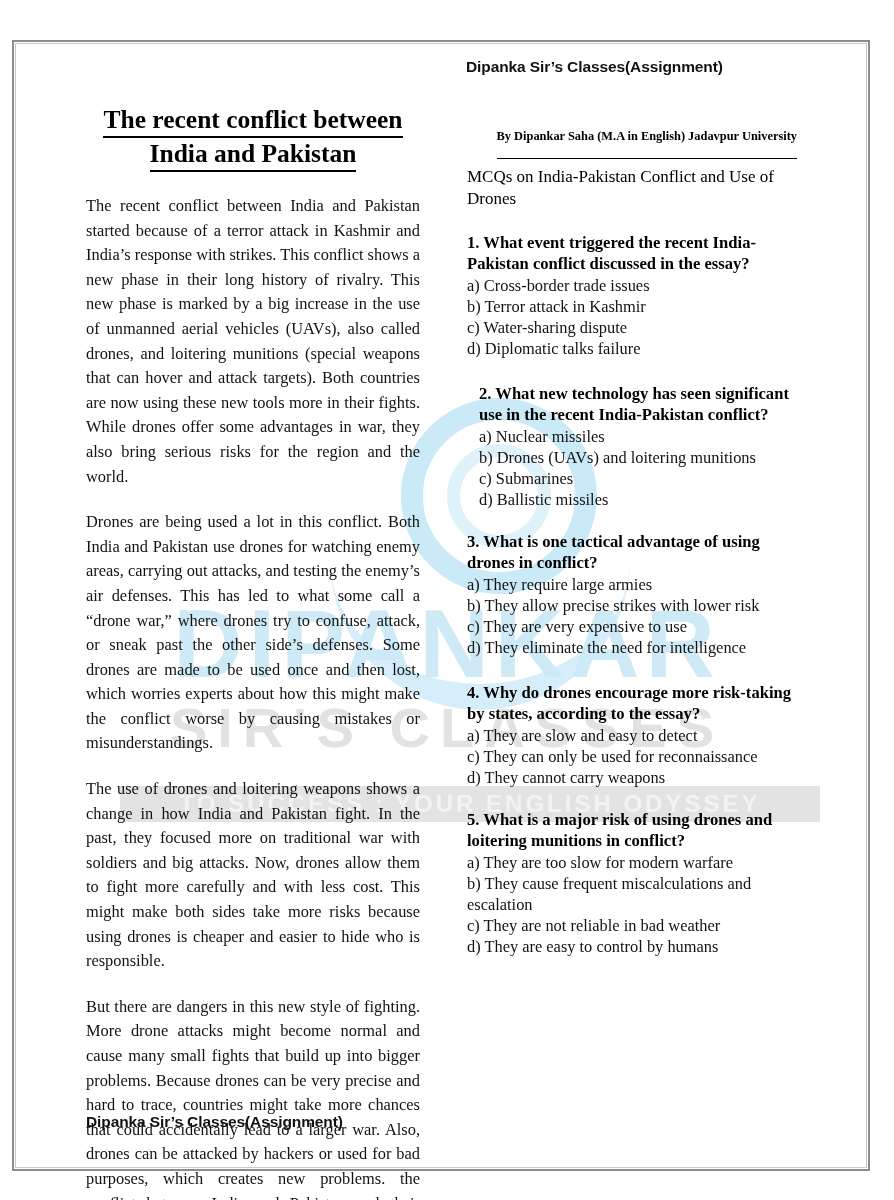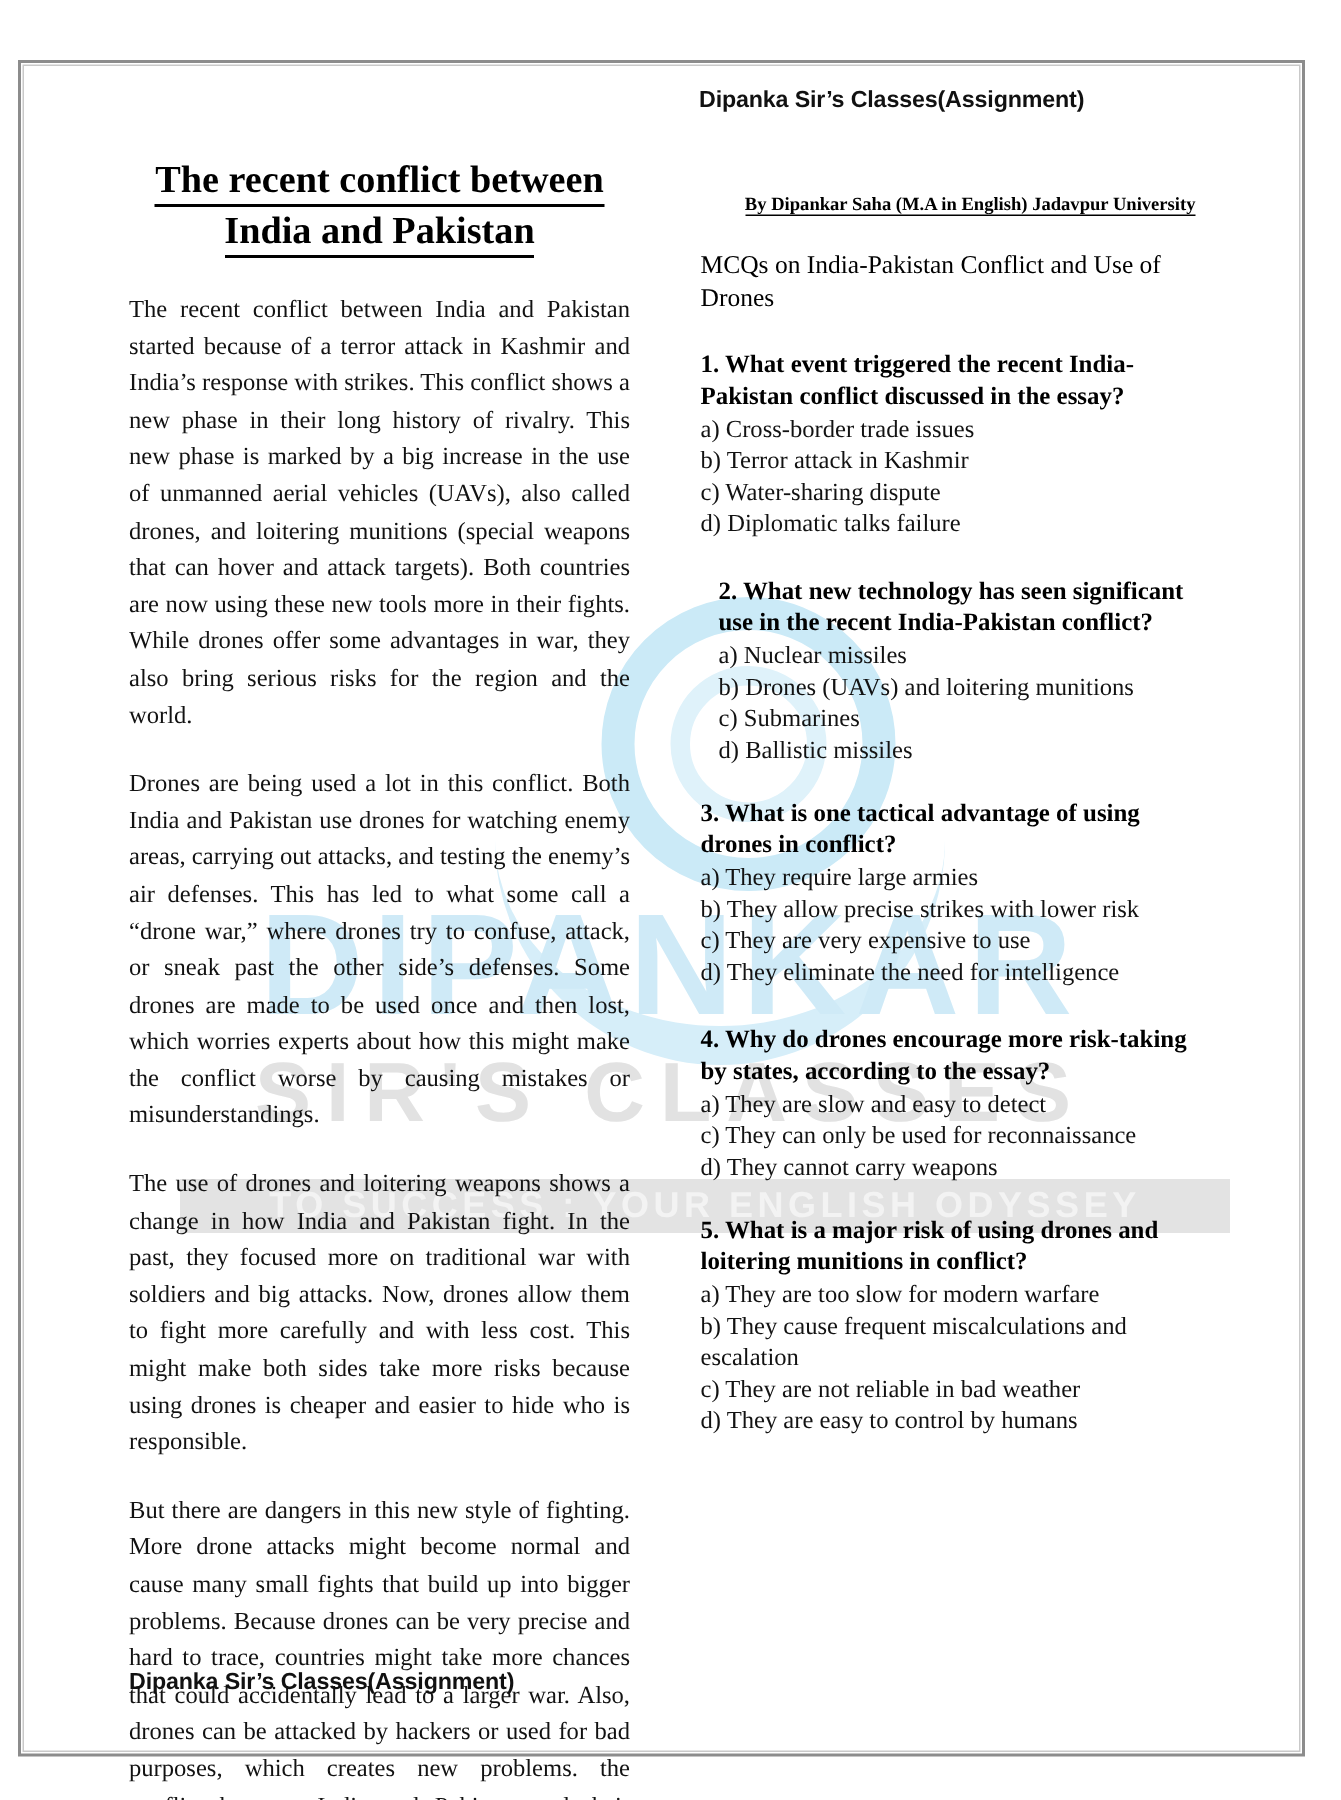--- a/index.html
+++ b/index.html
@@ -201,21 +201,21 @@
     font-family: "Liberation Serif", serif;
     font-weight: bold;
     font-size: 12.4px;
     line-height: 16px;
     color: #000;
     text-align: right;
     margin: 24px 0 22px 0;
   }
   .byline span {
     border-bottom: 1.4px solid #000;
-    padding-bottom: 0px;
+    padding-bottom: 15px;
     margin-left: 16px;
   }
 
   .mcq-heading {
     font-family: "Liberation Serif", serif;
     font-weight: normal;
     font-size: 17px;
     line-height: 22px;
     color: #000;
     margin: 0 0 22px 0;

